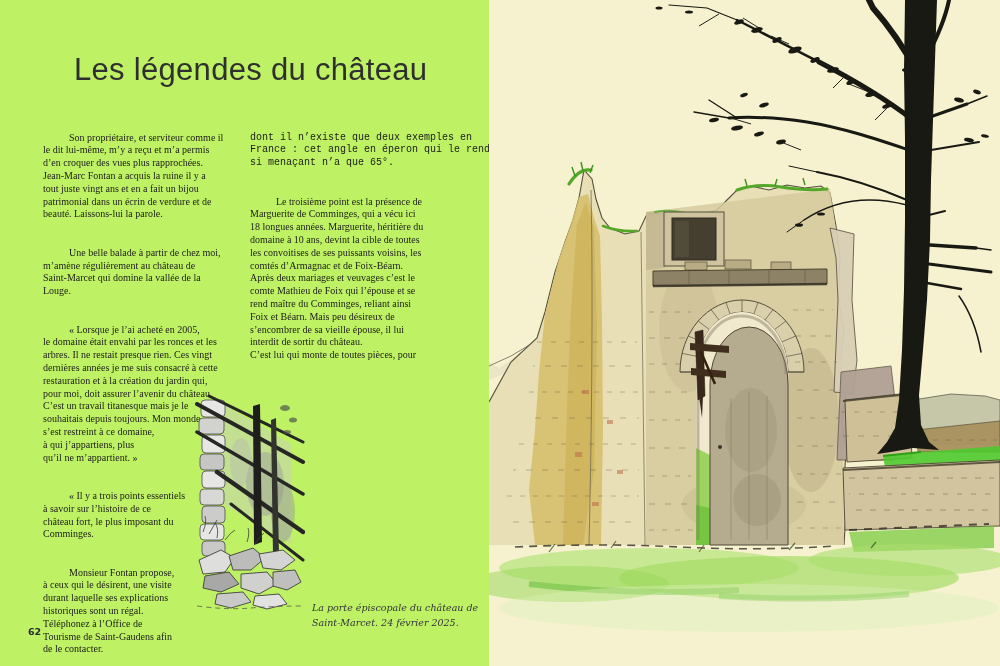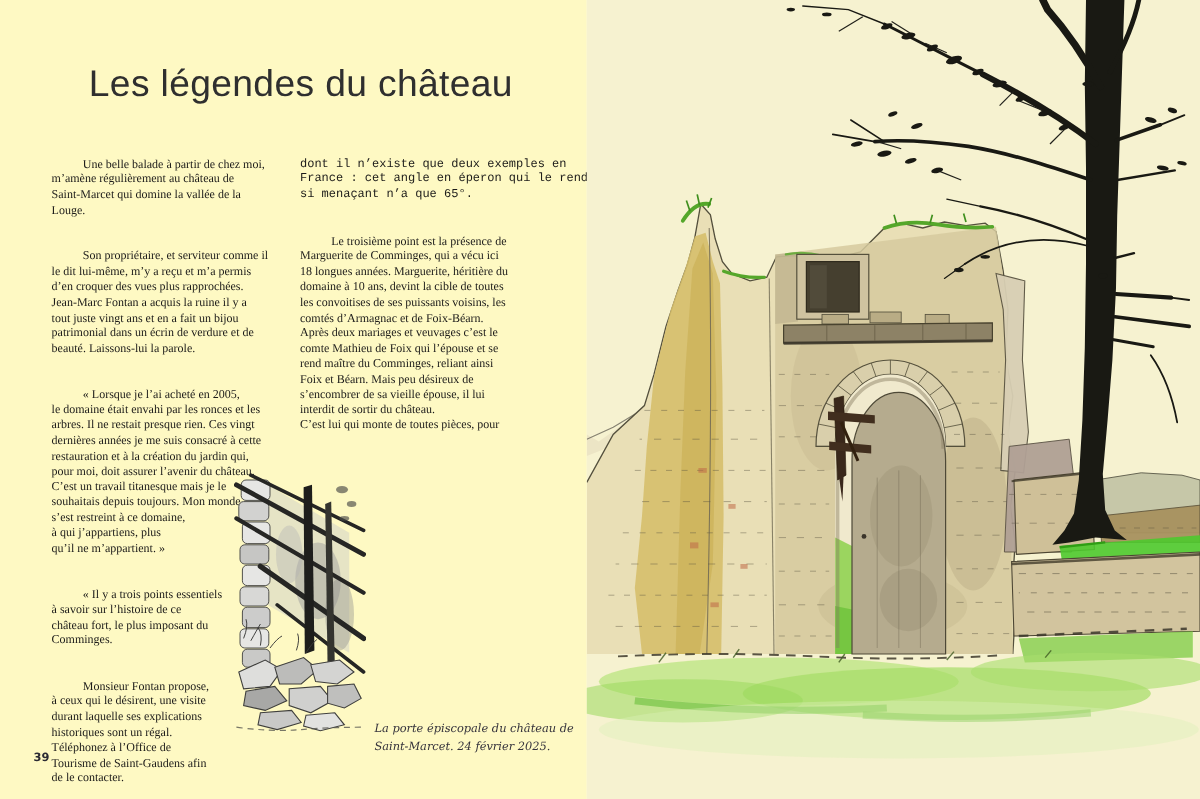--- a/index.html
+++ b/index.html
@@ -2,21 +2,21 @@
 <html><head>
 <meta charset="utf-8">
 <style>
   html,body { margin:0; padding:0; background:#666; }
   .book {
     position:relative; width:1000px; height:666px; overflow:hidden;
     background:#fbfaf6; font-family:"Liberation Serif", serif;
   }
   .page-left {
     position:absolute; left:0; top:0; width:489px; height:666px;
-    background:#fef9c3;
+    background:#bef264;
   }
   .page-right {
     position:absolute; left:489px; top:0; width:511px; height:666px;
     background:#f6f2d0;
   }
   .title {
     position:absolute; left:74px; top:52px; margin:0;
     font-family:"Liberation Sans", sans-serif; font-weight:300;
     font-size:31px; letter-spacing:0.3px; color:#2f2f2f;
   }
@@ -42,31 +42,31 @@
 </head>
 <body>
 
 <div class="book">
 
   <div class="page-left">
 
     <h1 class="title">Les légendes du château</h1>
 
     <div class="text-col" style="left:43px; top:106px; width:210px;">
-      <p>Une belle balade à partir de chez moi,
-m’amène régulièrement au château de
-Saint-Marcet qui domine la vallée de la
-Louge.</p>
       <p>Son propriétaire, et serviteur comme il
 le dit lui-même, m’y a reçu et m’a permis
 d’en croquer des vues plus rapprochées.
 Jean-Marc Fontan a acquis la ruine il y a
 tout juste vingt ans et en a fait un bijou
 patrimonial dans un écrin de verdure et de
 beauté. Laissons-lui la parole.</p>
+      <p>Une belle balade à partir de chez moi,
+m’amène régulièrement au château de
+Saint-Marcet qui domine la vallée de la
+Louge.</p>
       <p>« Lorsque je l’ai acheté en 2005,
 le domaine était envahi par les ronces et les
 arbres. Il ne restait presque rien. Ces vingt
 dernières années je me suis consacré à cette
 restauration et à la création du jardin qui,
 pour moi, doit assurer l’avenir du château.
 C’est un travail titanesque mais je le
 souhaitais depuis toujours. Mon monde
 s’est restreint à ce domaine,
 à qui j’appartiens, plus
@@ -159,21 +159,21 @@
         <path d="M22,202 L48,200 L56,210 L36,216 L20,212 Z" fill="#c9c9c7"></path>
         <path d="M60,204 L84,202 L92,212 L72,217 L58,213 Z" fill="#e2e2e0"></path>
       </g>
       <path d="M2,214 q 30,4 54,2 t 52,-2" stroke="#55554f" stroke-width="1" fill="none" stroke-dasharray="5 4" opacity="0.8"></path>
     </svg>
 
 
     <div class="caption centered" style="left:312px; top:601px; width:130px;">La porte épiscopale du château de
 Saint-Marcet. 24 février 2025.</div>
 
-    <div class="pagenum">39</div>
+    <div class="pagenum">62</div>
   </div>
 
   <div class="page-right">
     <svg width="511" height="666" viewBox="0 0 511 666">
 
       <rect x="0" y="0" width="511" height="666" fill="#f6f2d0"></rect>
 
       <path d="M0,362 L10,368 L58,334 L62,346 L20,372 L0,380 Z" fill="#ece5c5"></path>
       <path d="M0,366 L22,356 L42,344 L56,332" stroke="#6a675a" stroke-width="1" fill="none" opacity="0.8"></path>
 

